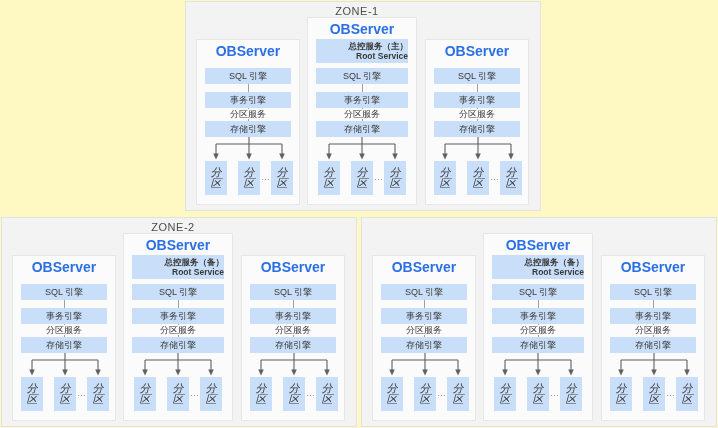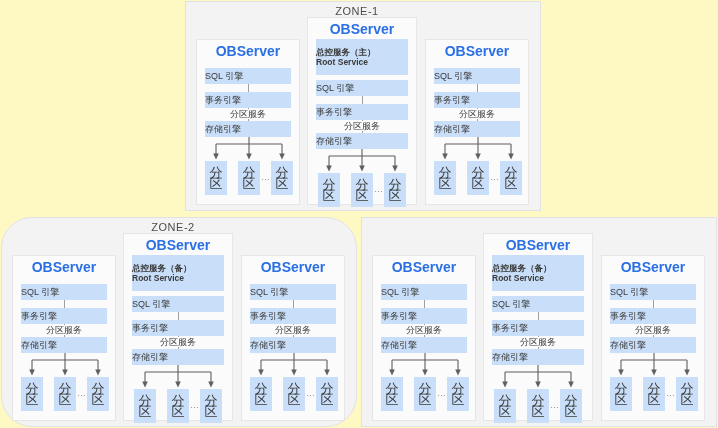--- a/index.html
+++ b/index.html
@@ -8,21 +8,21 @@
     font-family:"Liberation Sans", sans-serif; position:relative;
     -webkit-font-smoothing:antialiased;
   }
   .canvas { position:relative; width:718px; height:428px; background:#fef9c3; }
 
   .zone {
     position:absolute; width:356px; height:210px; box-sizing:border-box;
     background:var(--zone-bg); border:1px solid var(--zone-border);
   }
   .zonepos0 { left:185px; top:1px; }
-  .zonepos1 { left:1px;   top:217px;border-radius:31px; }
+  .zonepos1 { left:1px;   top:217px; }
   .zonepos2 { left:361px; top:217px; }
 
   .zone-title {
     position:absolute; top:2px; left:116px; width:110px; height:14px;
     text-align:center; font-size:11px; line-height:14px;
     color:var(--zone-title-color); letter-spacing:.5px;
   }
   .zone-body { position:absolute; inset:0; }
 
   .card {
@@ -35,29 +35,29 @@
   .card.pos2 { left:239px; width:104px; }
   .card.tall  { top:15px; height:188px; }
   .card.short { top:37px; height:166px; }
 
   .card-title {
     height:13px; line-height:13px; text-align:center;
     font-size:14px; font-weight:bold; color:var(--accent-blue);
   }
 
   .rootsvc {
-    margin-top:3px; background:var(--box-blue); text-align:left; padding:8px 0;
+    margin-top:3px; background:var(--box-blue); text-align:right; padding:2px 0;
   }
   .rootsvc-l1, .rootsvc-l2 {
     font-size:8.5px; font-weight:600; color:var(--text-dark); line-height:10px;
   }
 
   .bluebox {
     background:var(--box-blue); height:16px; line-height:16px;
-    text-align:left; font-size:9px; color:var(--text-dark);
+    text-align:center; font-size:9px; color:var(--text-dark);
     white-space:nowrap; overflow:hidden;
   }
   .card.tall  .sql { margin-top:5px; }
   .card.short .sql { margin-top:10px; }
 
   .vline { width:1px; height:8px; background:var(--connector-color); margin:0 auto; }
 
   .band { position:relative; height:13px; }
   .band-line {
     position:absolute; left:50%; top:0; width:1px; height:13px;
@@ -74,21 +74,21 @@
   .parts {
     position:relative; width:88px; margin:0 auto; height:34px;
     display:flex; justify-content:space-between;
   }
   .part {
     width:22px; height:34px; background:var(--box-blue);
     display:flex; align-items:center; justify-content:center;
   }
   .part-label {
     display:inline-block; width:1em; word-break:break-all;
-    font-size:13px; line-height:11px; color:var(--text-dark); text-align:center;
+    font-size:11px; line-height:11px; color:var(--text-dark); text-align:center;font-style:italic;
   }
   .ellipsis {
     position:absolute; left:55px; top:11px; width:11px; text-align:center;
     font-size:9px; color:var(--ellipsis-color);
   }
 </style>
 </head>
 <body>
 
 <div class="canvas">

